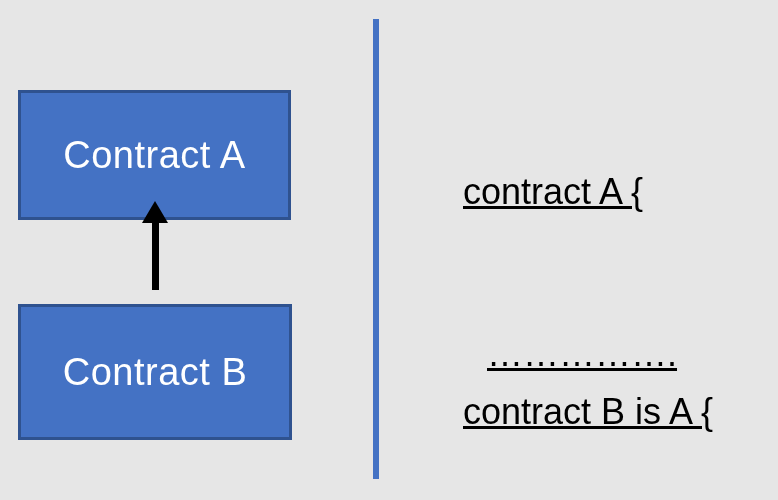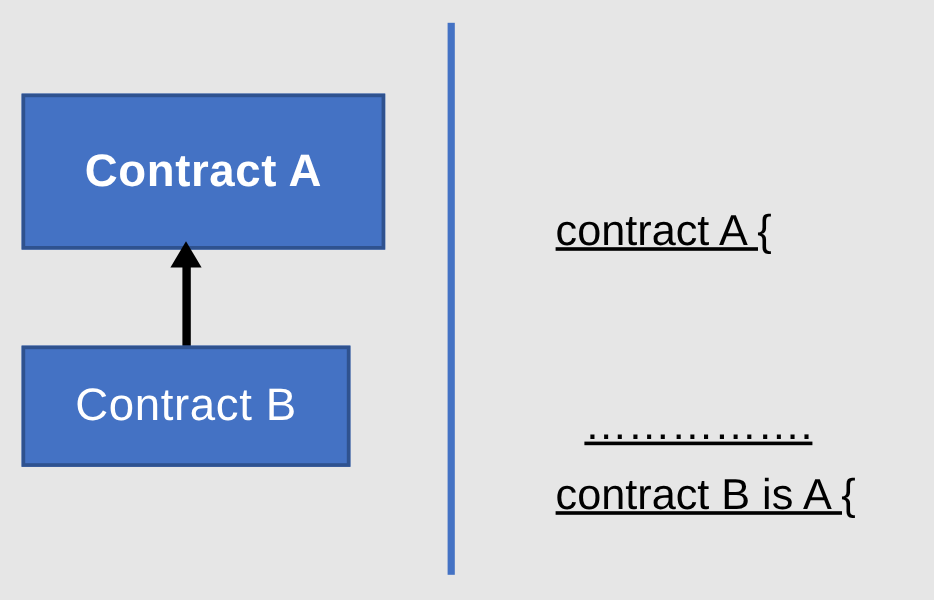--- a/index.html
+++ b/index.html
@@ -23,29 +23,28 @@
     display: flex;
     align-items: center;
     justify-content: center;
   }
   .contract-box .box-label {
     color: #FFFFFF;
     font-size: 38px;
     letter-spacing: 0.5px;
   }
   #box-a {
-    top: 78px;
-    width: 303px;
+    top: 90px;
+    width: 273px;
     height: 130px;
-    font-weight: bold;
   }
   #box-b {
-    top: 288px;
+    top: 304px;
     width: 274px;
-    height: 101px;
+    height: 136px;
   }
   .arrow-head {
     position: absolute;
     left: 142px;
     top: 201px;
     width: 0;
     height: 0;
     border-left: 13px solid transparent;
     border-right: 13px solid transparent;
     border-bottom: 22px solid #000000;

